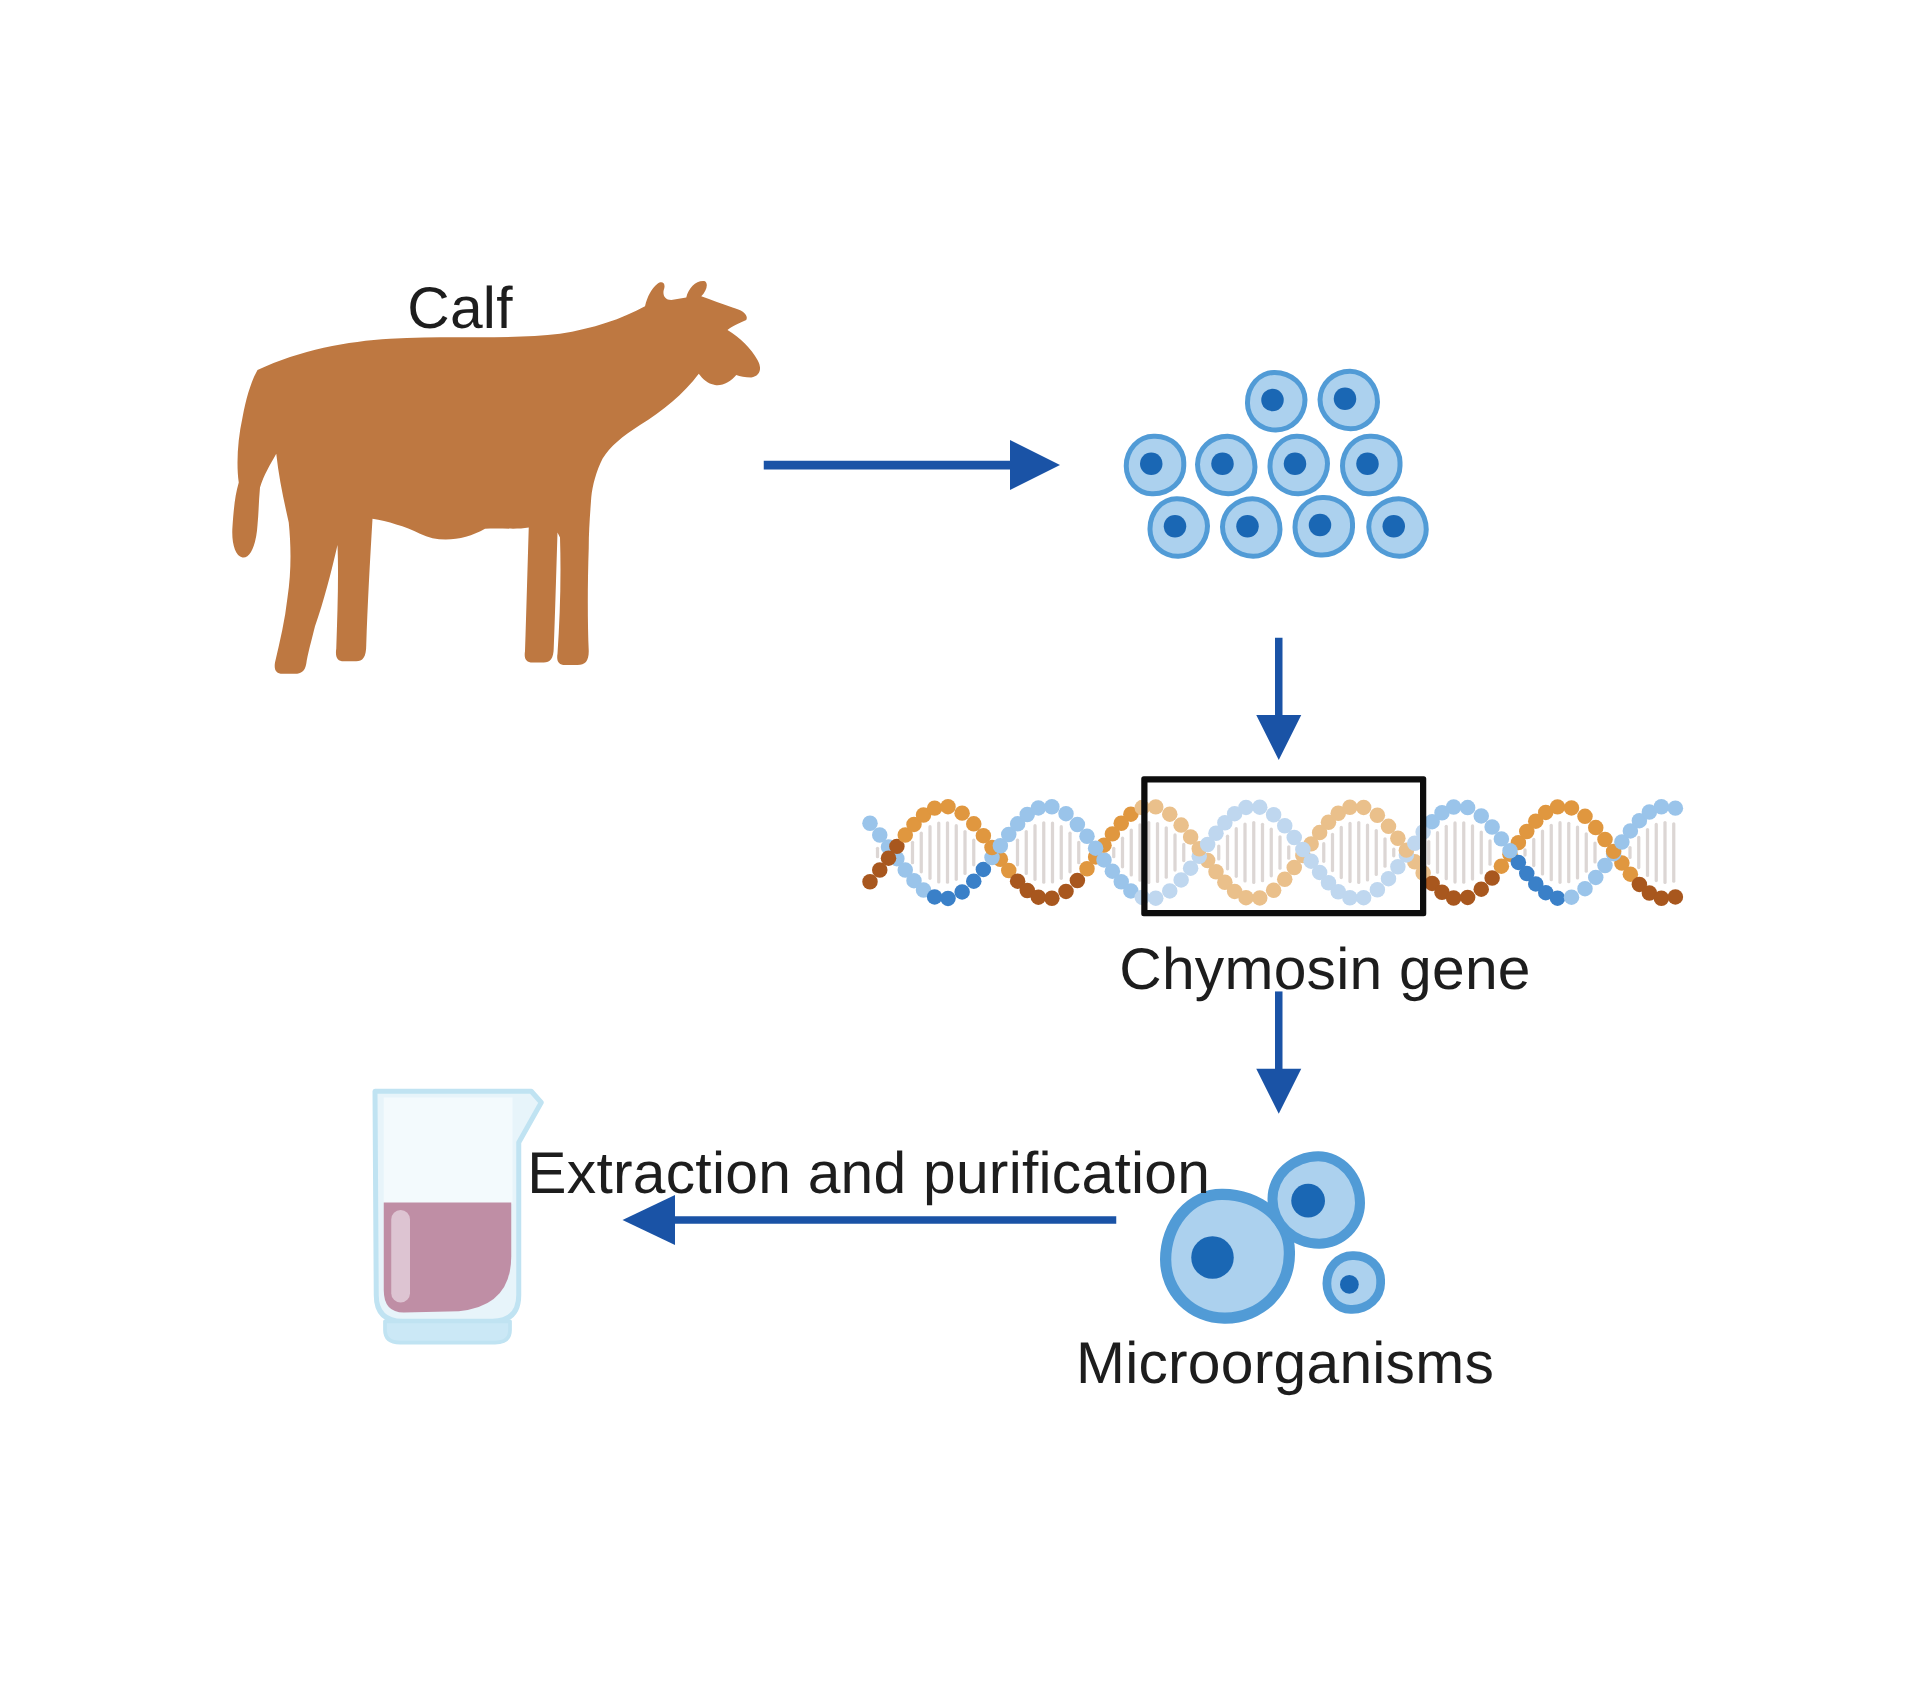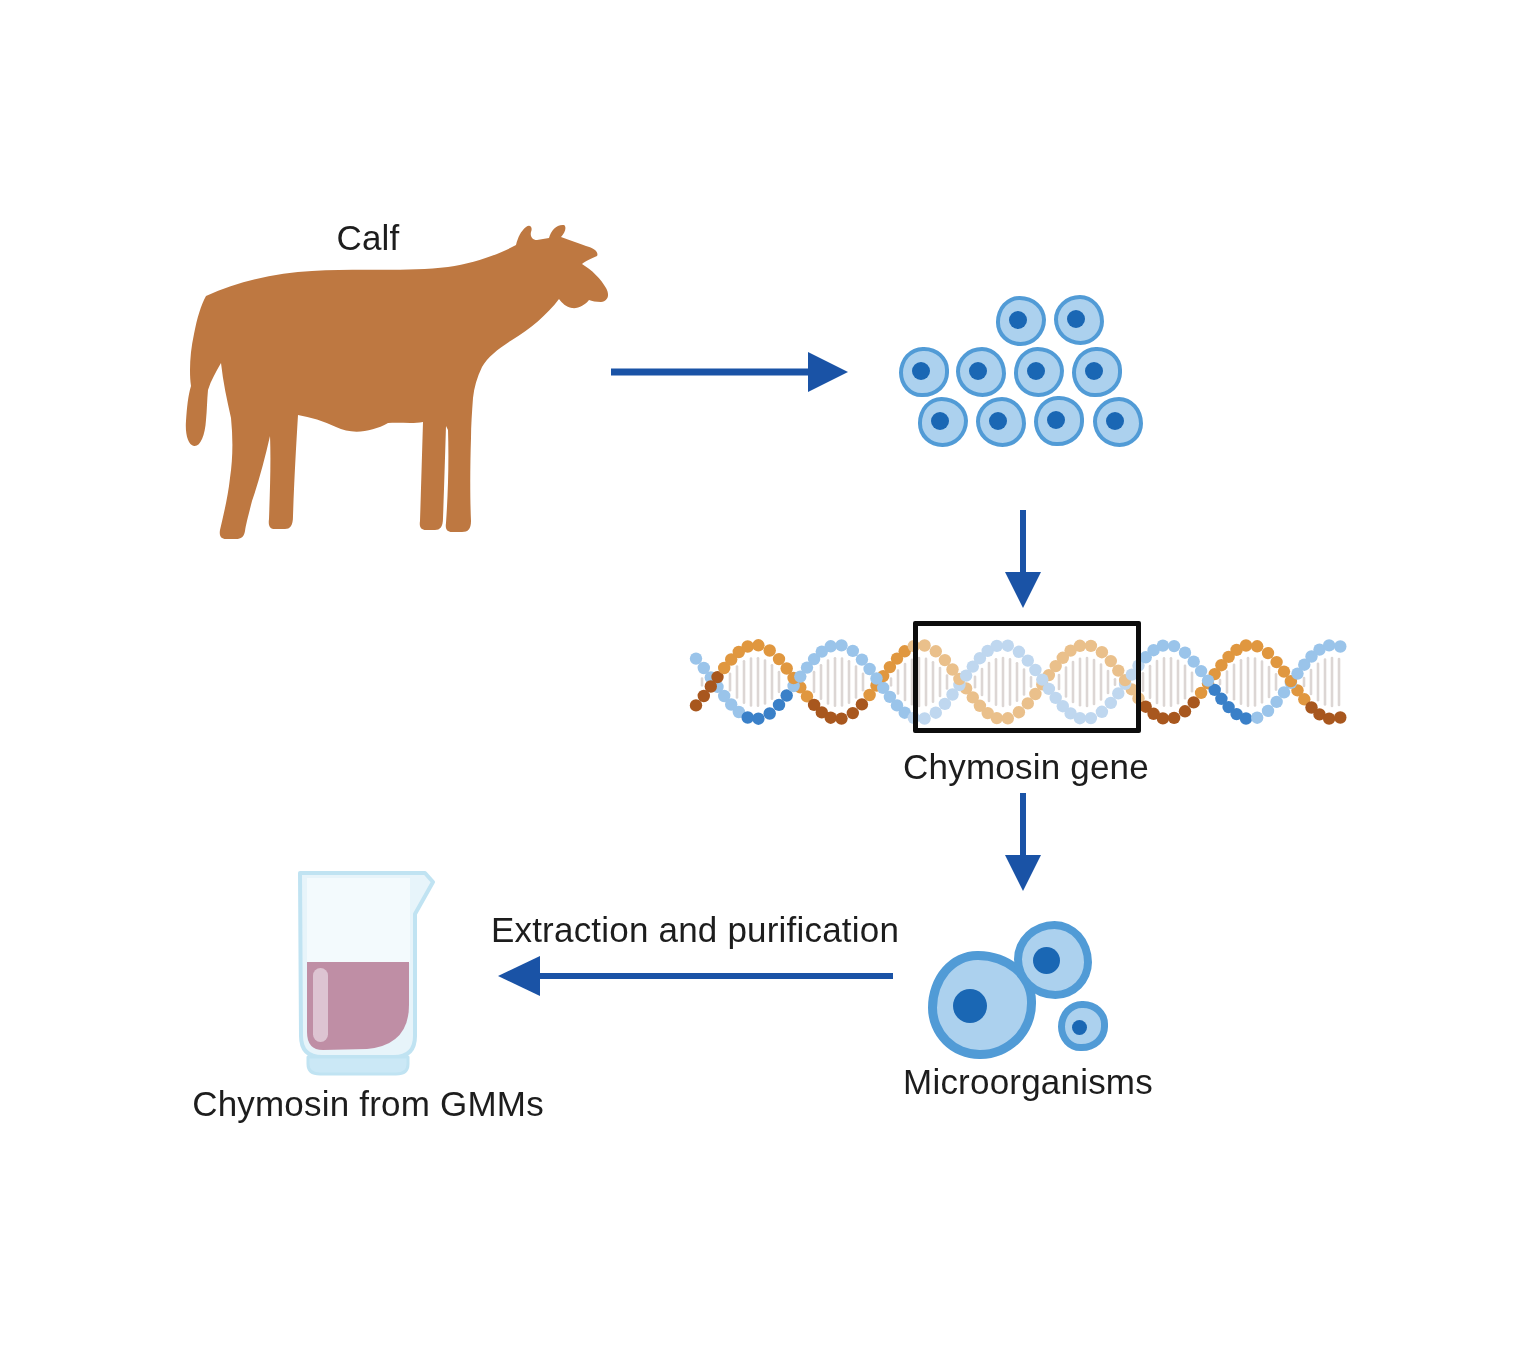--- a/index.html
+++ b/index.html
@@ -3,21 +3,21 @@
 <meta charset="utf-8">
 <style>
   html,body{margin:0;padding:0;background:#fff;}
   .canvas{
     position:relative;width:1536px;height:1347px;overflow:hidden;
     background:var(--background,#fff);
     font-family:"Liberation Sans","DejaVu Sans",sans-serif;
   }
   .label{
     position:absolute;transform:translateX(-50%);
-    font-size:35px;color:var(--text,#1d1d1d);white-space:nowrap;letter-spacing:0.2px;
+    font-size:47px;color:var(--text,#1d1d1d);white-space:nowrap;letter-spacing:0.2px;
   }
   svg{position:absolute;display:block;}
   .cow-path{fill:var(--cow,#BE7841);}
   
   .cells-cluster,.micro-cluster{position:absolute;}
   .cell{
     position:absolute;box-sizing:border-box;
     background:var(--cell-fill,#ACD1EE);
     border:4.5px solid var(--cell-border,#519BD6);
     border-radius:47% 53% 51% 49% / 52% 48% 53% 47%;
@@ -383,21 +383,21 @@
       <circle cx="513.1" cy="59.1" r="6.2" fill="#9AC4EA"></circle>
       <circle cx="520.0" cy="68.6" r="6.2" fill="#9AC4EA"></circle>
       <circle cx="609.5" cy="61.6" r="6.2" fill="#9AC4EA"></circle>
       <circle cx="616.3" cy="52.7" r="6.2" fill="#9AC4EA"></circle>
       <circle cx="623.5" cy="44.5" r="6.2" fill="#9AC4EA"></circle>
       <circle cx="631.5" cy="37.6" r="6.2" fill="#9AC4EA"></circle>
       <circle cx="641.1" cy="33.4" r="6.2" fill="#9AC4EA"></circle>
       <circle cx="652.3" cy="34.5" r="6.2" fill="#9AC4EA"></circle>
     </svg>
   <div class="gene-box"></div>
-  <div class="label" style="left:1026px;top:747px;">Chymosin gene</div>
+  <div class="label" style="left:1060px;top:747px;">Chymosin gene</div>
 
   <svg style="left:1003px;top:793px;" width="40" height="100" viewBox="0 0 40 100">
     <line class="arrow-line-thin" x1="20" y1="0" x2="20" y2="64"></line>
     <polygon class="arrow-head" points="2,62 38,62 20,98"></polygon>
   </svg>
 
   <div class="micro-cluster" style="left:905px;top:915px;width:220px;height:150px;">
     <div class="cell micro-large" style="left:23px;top:36px;">
         <div class="nucleus"></div>
       </div>
@@ -416,15 +416,14 @@
     <polygon class="arrow-head" points="46,1 46,41 4,21"></polygon>
   </svg>
 
   <svg style="left:291px;top:869px;" width="148" height="210" viewBox="0 0 148 210">
     <path class="beaker-glass" d="M 9,4 L 134,4 L 142,13 L 124,45 L 124,167 Q 124,188 103,188 L 31,188 Q 10,188 10,167 Z"></path>
     <rect class="beaker-inner" x="16" y="9" width="103" height="85"></rect>
     <path class="beaker-liquid" d="M 16,93 L 118,93 L 118,136 Q 118,176 76,180 L 32,181 Q 16,181 16,163 Z"></path>
     <rect class="beaker-highlight" x="22" y="99" width="15" height="74" rx="7.5"></rect>
     <path class="beaker-foot" d="M 17,188 L 117,188 L 117,195 Q 117,205 105,205 L 29,205 Q 17,205 17,195 Z"></path>
   </svg>
-  <div class="label" style="left:368px;top:1084px;">Chymosin from GMMs</div>
 
 </div>
 
 </body></html>

